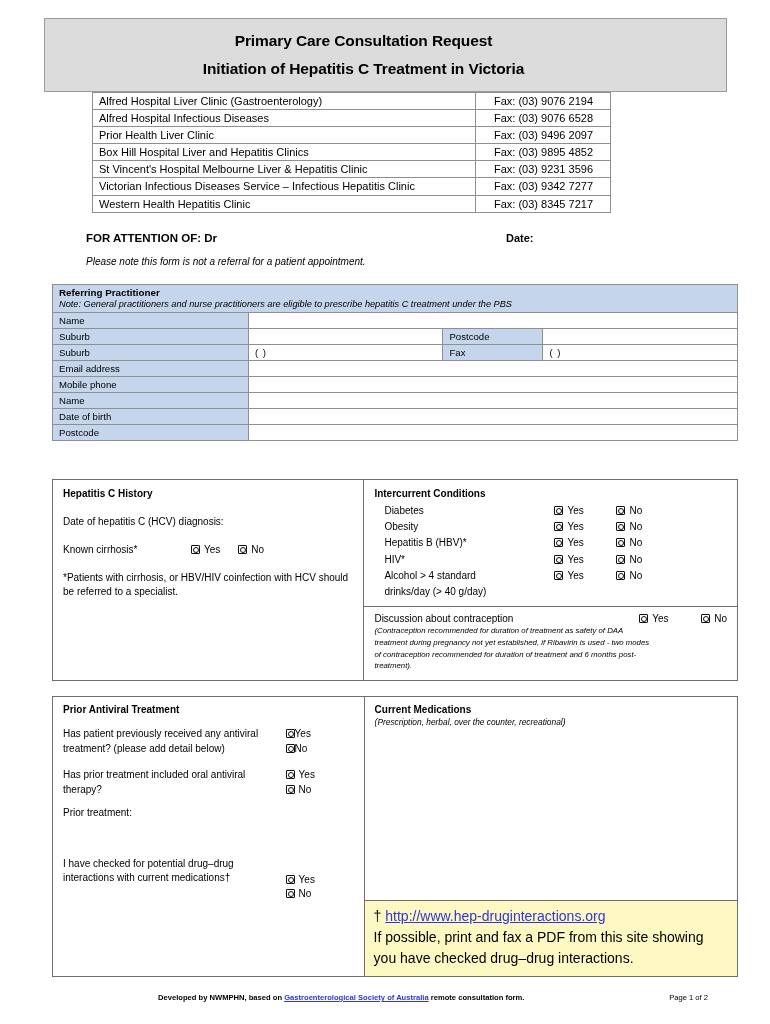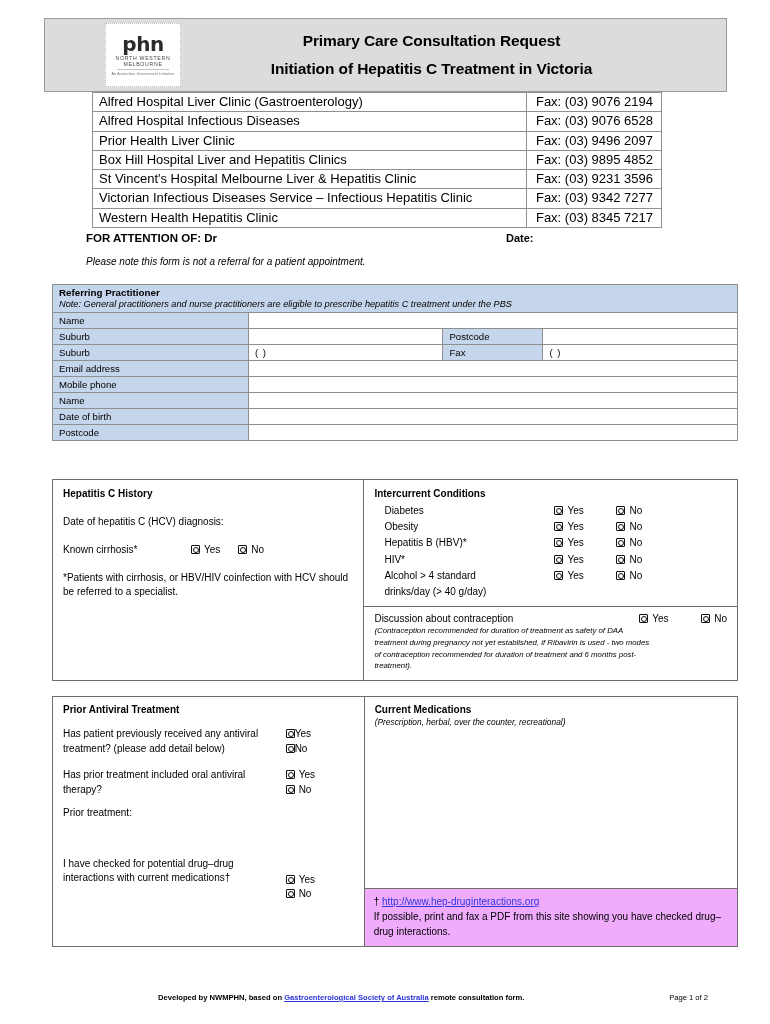--- a/index.html
+++ b/index.html
@@ -82,23 +82,23 @@
   .title-sub {
     font-size: 15.5px;
     font-weight: bold;
     letter-spacing: -0.1px;
   }
 
   
   .clinic-table {
     position: absolute;
     left: 92px; top: 92px;
-    width: 570px;
+    width: 519px;
     border-collapse: collapse;
-    font-size: 13px;
+    font-size: 11px;
   }
   .clinic-table td {
     border: 1px solid #8f8f8f;
     padding: 2px 5px 2px 6px;
     height: 14px;
     line-height: 1.1;
   }
   .clinic-table td.fax {
     text-align: center;
     width: 135px;
@@ -188,21 +188,21 @@
     padding: 8px 10px 8px 10px;
   }
   .panel-title {
     font-weight: bold;
     font-size: 10px;
     margin-bottom: 2px;
   }
   .panel-title-sub {
     font-style: italic;
     font-size: 8.4px;
-    margin-bottom: 3px;
+    margin-bottom: 15px;
   }
   .body-line {
     font-size: 10px;
     line-height: 1.45;
   }
 
   
   #section-history-row { top: 479px; }
   #section-prior-row { top: 696px; }
 
@@ -280,24 +280,24 @@
     display: flex;
     margin-top: 12px;
   }
   .pa-q { flex: 1; font-size: 10px; line-height: 1.45; padding-right: 6px; }
   .pa-opts { width: 68px; font-size: 10px; line-height: 1.45; }
   .pa-opts .opt { display: block; }
 
   
   .meds-blank { height: 158px; }
   .meds-link-box {
-    background: #f0abfc;
+    background: #fef9c3;
     border-top: 1px solid #6f6f6f;
     padding: 5px 9px 7px 9px;
-    font-size: 10px;
+    font-size: 14px;
     line-height: 1.5;
   }
   .meds-link {
     color: #2d36d8;
     text-decoration: underline;
   }
 
   
   .footer {
     position: absolute;
@@ -323,27 +323,20 @@
     position: absolute;
     right: 22px; top: 0;
     font-weight: normal;
     font-size: 7.6px;
   }
 </style>
 </head>
 <body>
 
 <div class="header-band">
-  <div class="logo-box">
-    <div class="logo-phn">phn</div>
-    <div class="logo-nw">NORTH WESTERN</div>
-    <div class="logo-mel">MELBOURNE</div>
-    <div class="logo-rule"></div>
-    <div class="logo-gov">An Australian Government Initiative</div>
-  </div>
   <div class="header-titles">
     <div class="title-main">Primary Care Consultation Request</div>
     <div class="title-sub">Initiation of Hepatitis C Treatment in Victoria</div>
   </div>
 </div>
 
 <table class="clinic-table">
   <tbody id="clinic-body">
       <tr>
         <td>Alfred Hospital Liver Clinic (Gastroenterology)</td>

